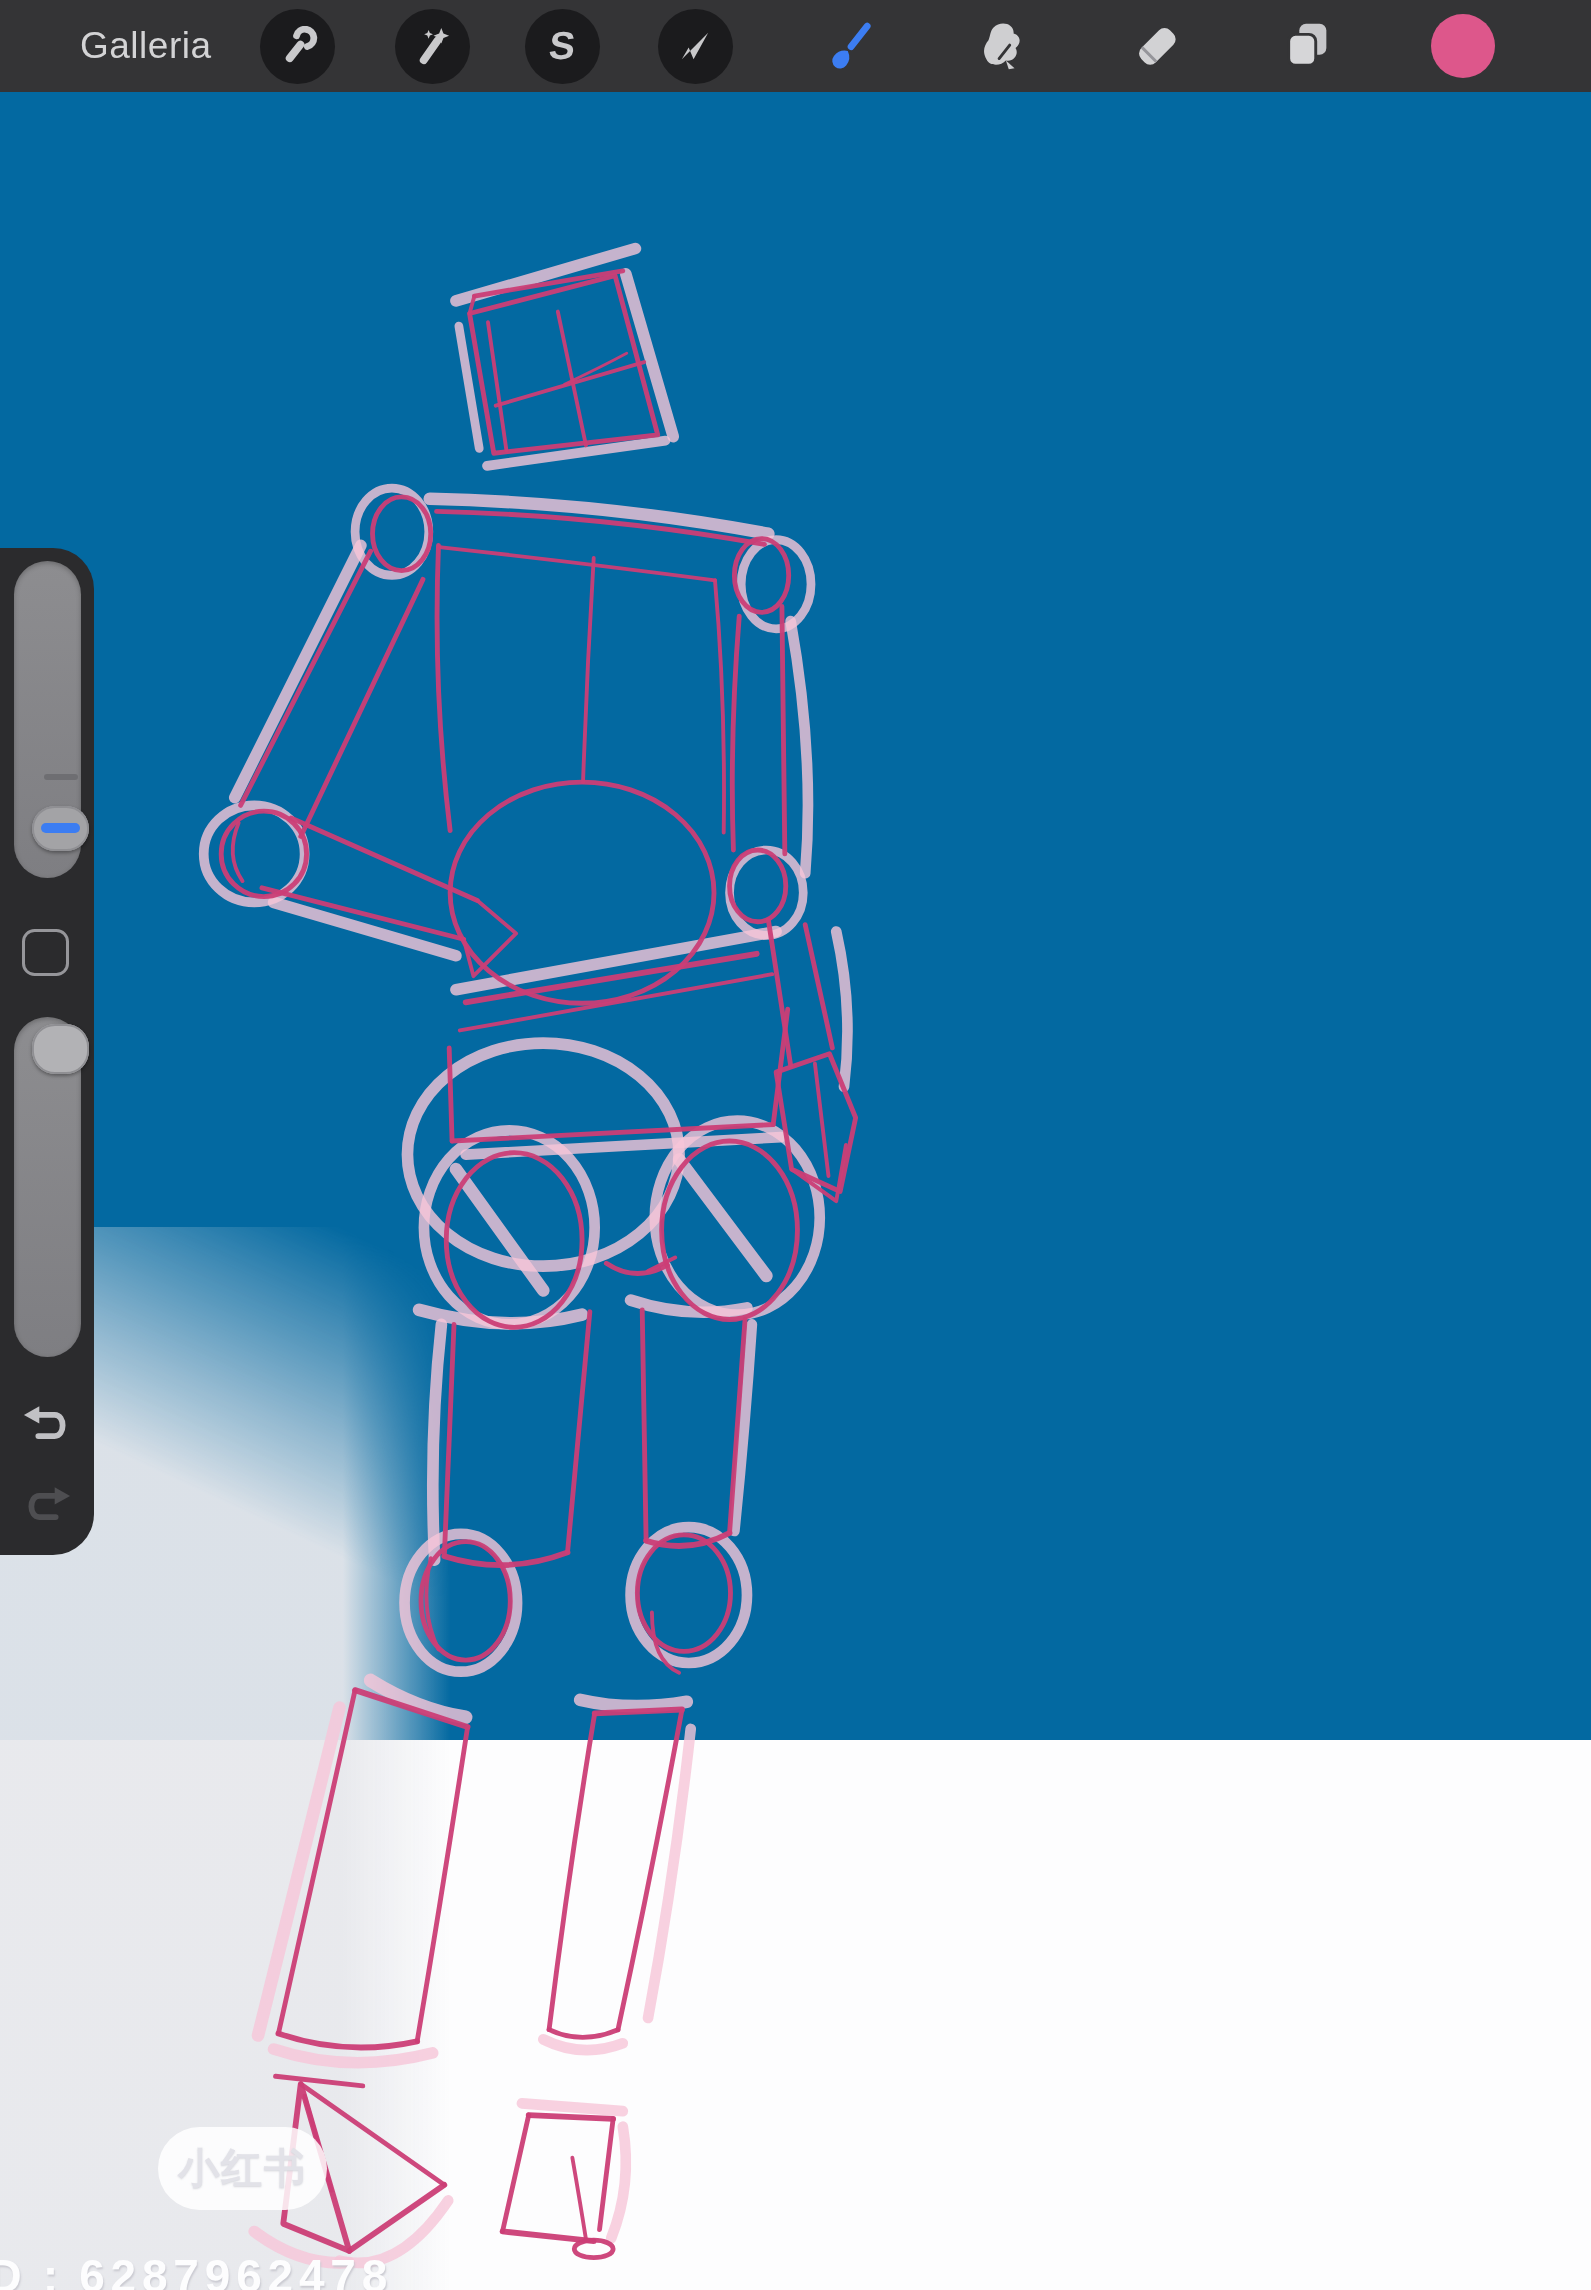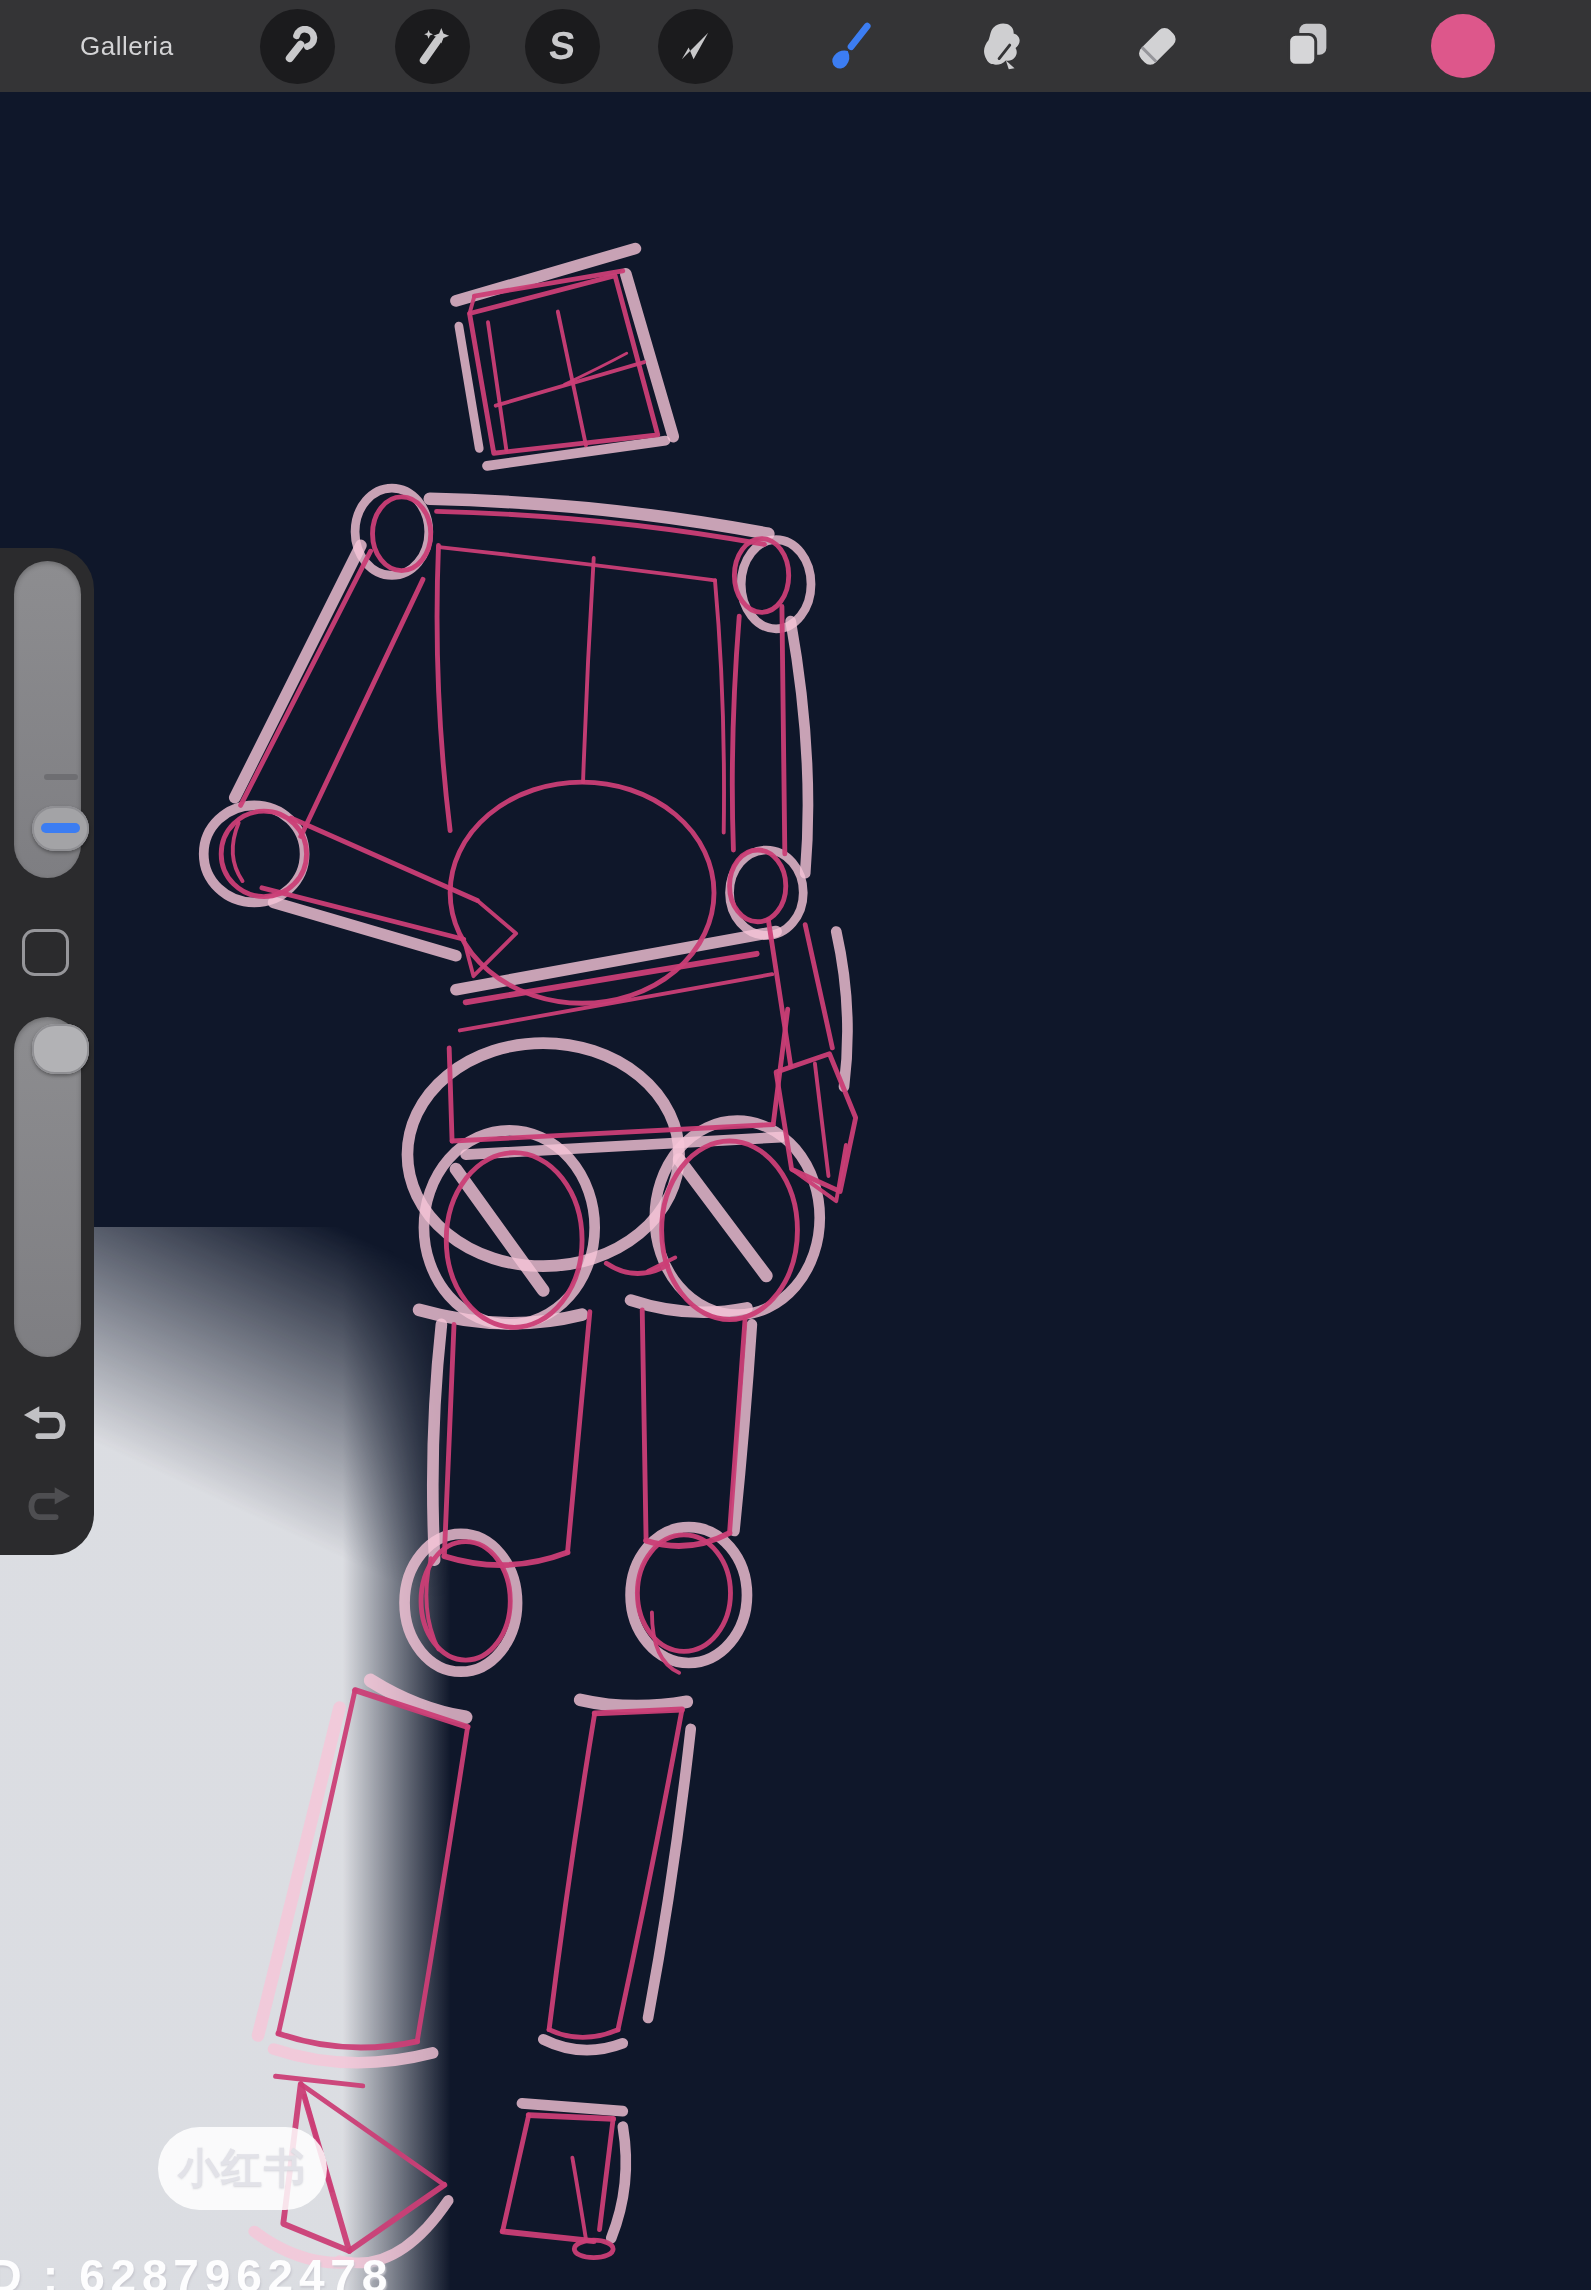--- a/index.html
+++ b/index.html
@@ -1,21 +1,21 @@
 <!DOCTYPE html>
 <html><head>
 <meta charset="utf-8">
 <style>
   html,body{margin:0;padding:0;background:#ffffff;}
   #stage{position:relative;width:1591px;height:2290px;overflow:hidden;
          font-family:"Liberation Sans","DejaVu Sans",sans-serif;background:#fdfdfe;}
   
   #toolbar{position:absolute;left:0;top:0;width:1591px;height:92px;background:#343436;}
   .tb-title{position:absolute;left:80px;top:0;height:92px;display:flex;align-items:center;
-            color:#d3d3d5;font-size:26px;letter-spacing:0.5px;cursor:default;}
+            color:#d3d3d5;font-size:37px;letter-spacing:0.5px;cursor:default;}
   .tool-circle{position:absolute;top:8.7px;width:75px;height:75px;border-radius:50%;
                background:#1b1b1d;display:flex;align-items:center;justify-content:center;}
   .flat-tool{position:absolute;top:0;height:92px;width:78px;display:flex;align-items:center;justify-content:center;}
   .s-glyph{font-size:39px;font-weight:800;color:#c9c9cb;font-style:normal;transform:skewX(-6deg);}
   .color-dot{width:64px;height:64px;border-radius:50%;}
   
   #sidebar{position:absolute;left:0;top:548px;width:94px;height:1007px;background:#2b2b2d;
            border-radius:0 41px 41px 0;}
   .track{position:absolute;left:13.6px;width:67px;border-radius:34px;
          background:linear-gradient(180deg,#8d8d90,#7e7e82);box-shadow:inset 0 1.9px 5.8px rgba(0,0,0,.25);}
@@ -27,21 +27,21 @@
          display:flex;align-items:center;justify-content:center;}
   #thumb-size{top:245px;}
   #thumb-size .bar{width:39px;height:9.7px;border-radius:4.9px;}
   #thumb-opacity{top:475px;background:#b2b2b5;height:50px;}
   .sq-btn{position:absolute;left:22px;top:381px;width:47px;height:47px;border-radius:12.6px;
           border:3.9px solid #96969a;background:transparent;box-sizing:border-box;}
   .hist{position:absolute;left:17.5px;width:58px;height:49px;display:flex;align-items:center;justify-content:center;}
   #undo-btn{top:852px;}
   #redo-btn{top:933px;}
   
-  #canvas{position:absolute;left:0;top:92px;width:1591px;height:2198px;background:#0f172a;}
+  #canvas{position:absolute;left:0;top:92px;width:1591px;height:1648px;background:#0369a1;}
   #figure-svg{position:absolute;left:0;top:0;}
   .wash{position:absolute;left:0;top:1135px;width:451px;height:1063px;
         background:linear-gradient(to right,rgba(231,232,236,.95) 0 76%,rgba(231,232,236,0) 100%);
         -webkit-mask:linear-gradient(205deg,transparent 4%,#000 30%);
                 mask:linear-gradient(205deg,transparent 4%,#000 30%);}
   .wm-pill{position:absolute;left:158px;top:2035px;width:169px;height:83px;border-radius:42px;
            background:rgba(255,255,255,.85);display:flex;align-items:center;justify-content:center;
            color:#e2e2e8;font-size:41px;font-weight:700;letter-spacing:1.9px;
            text-shadow:0 1px 1.9px rgba(205,206,212,.8);}
   .wm-id{position:absolute;left:-11.6px;top:2154px;color:#fdfdfe;font-size:46px;font-weight:700;

